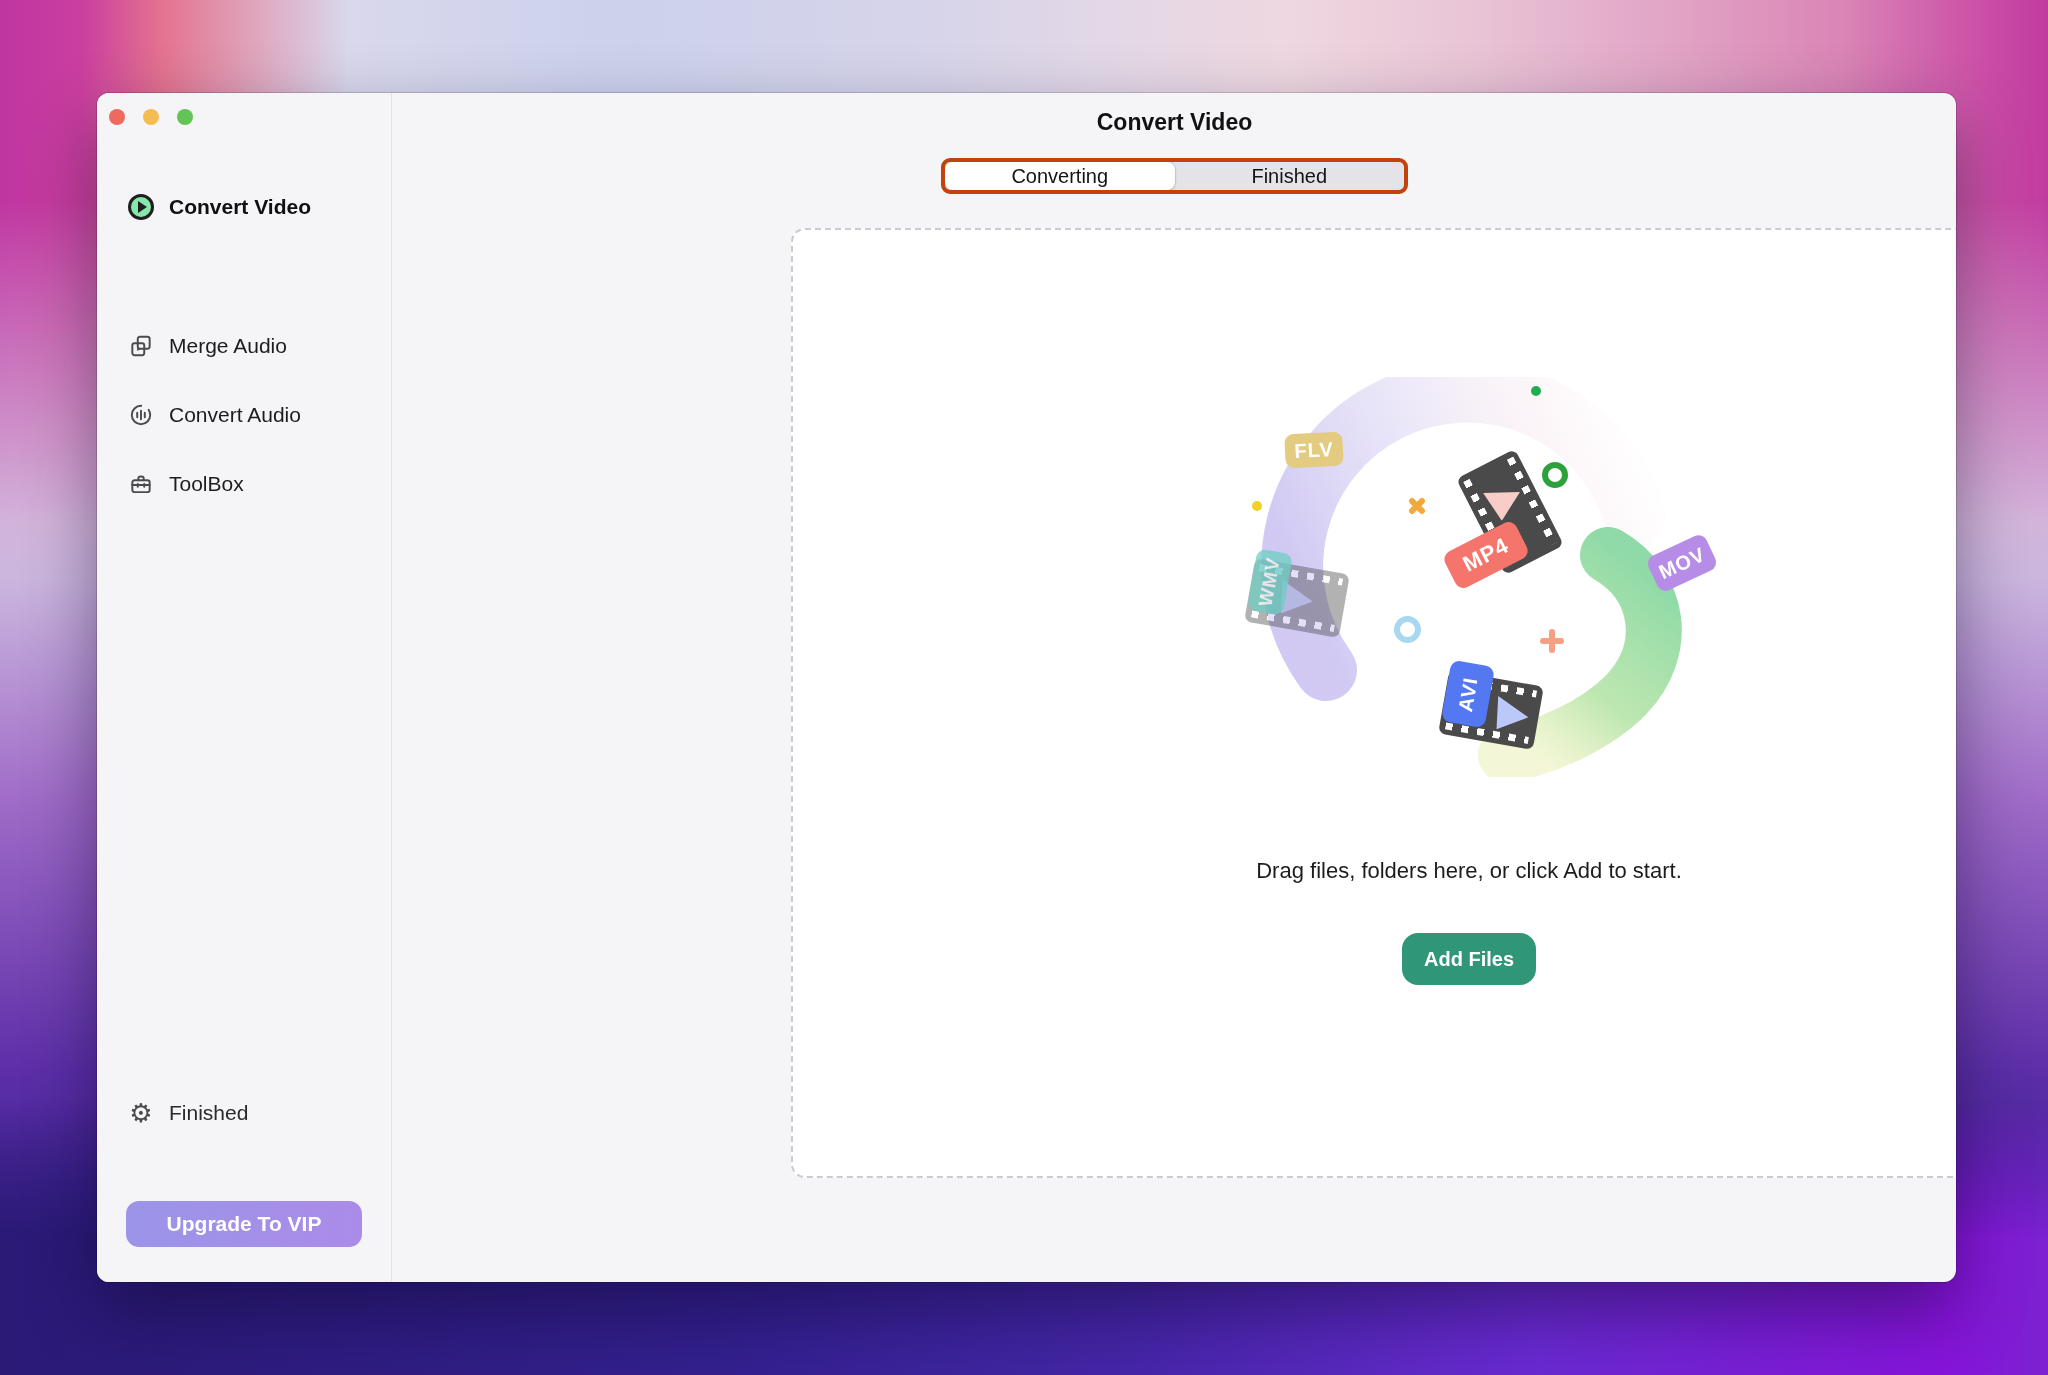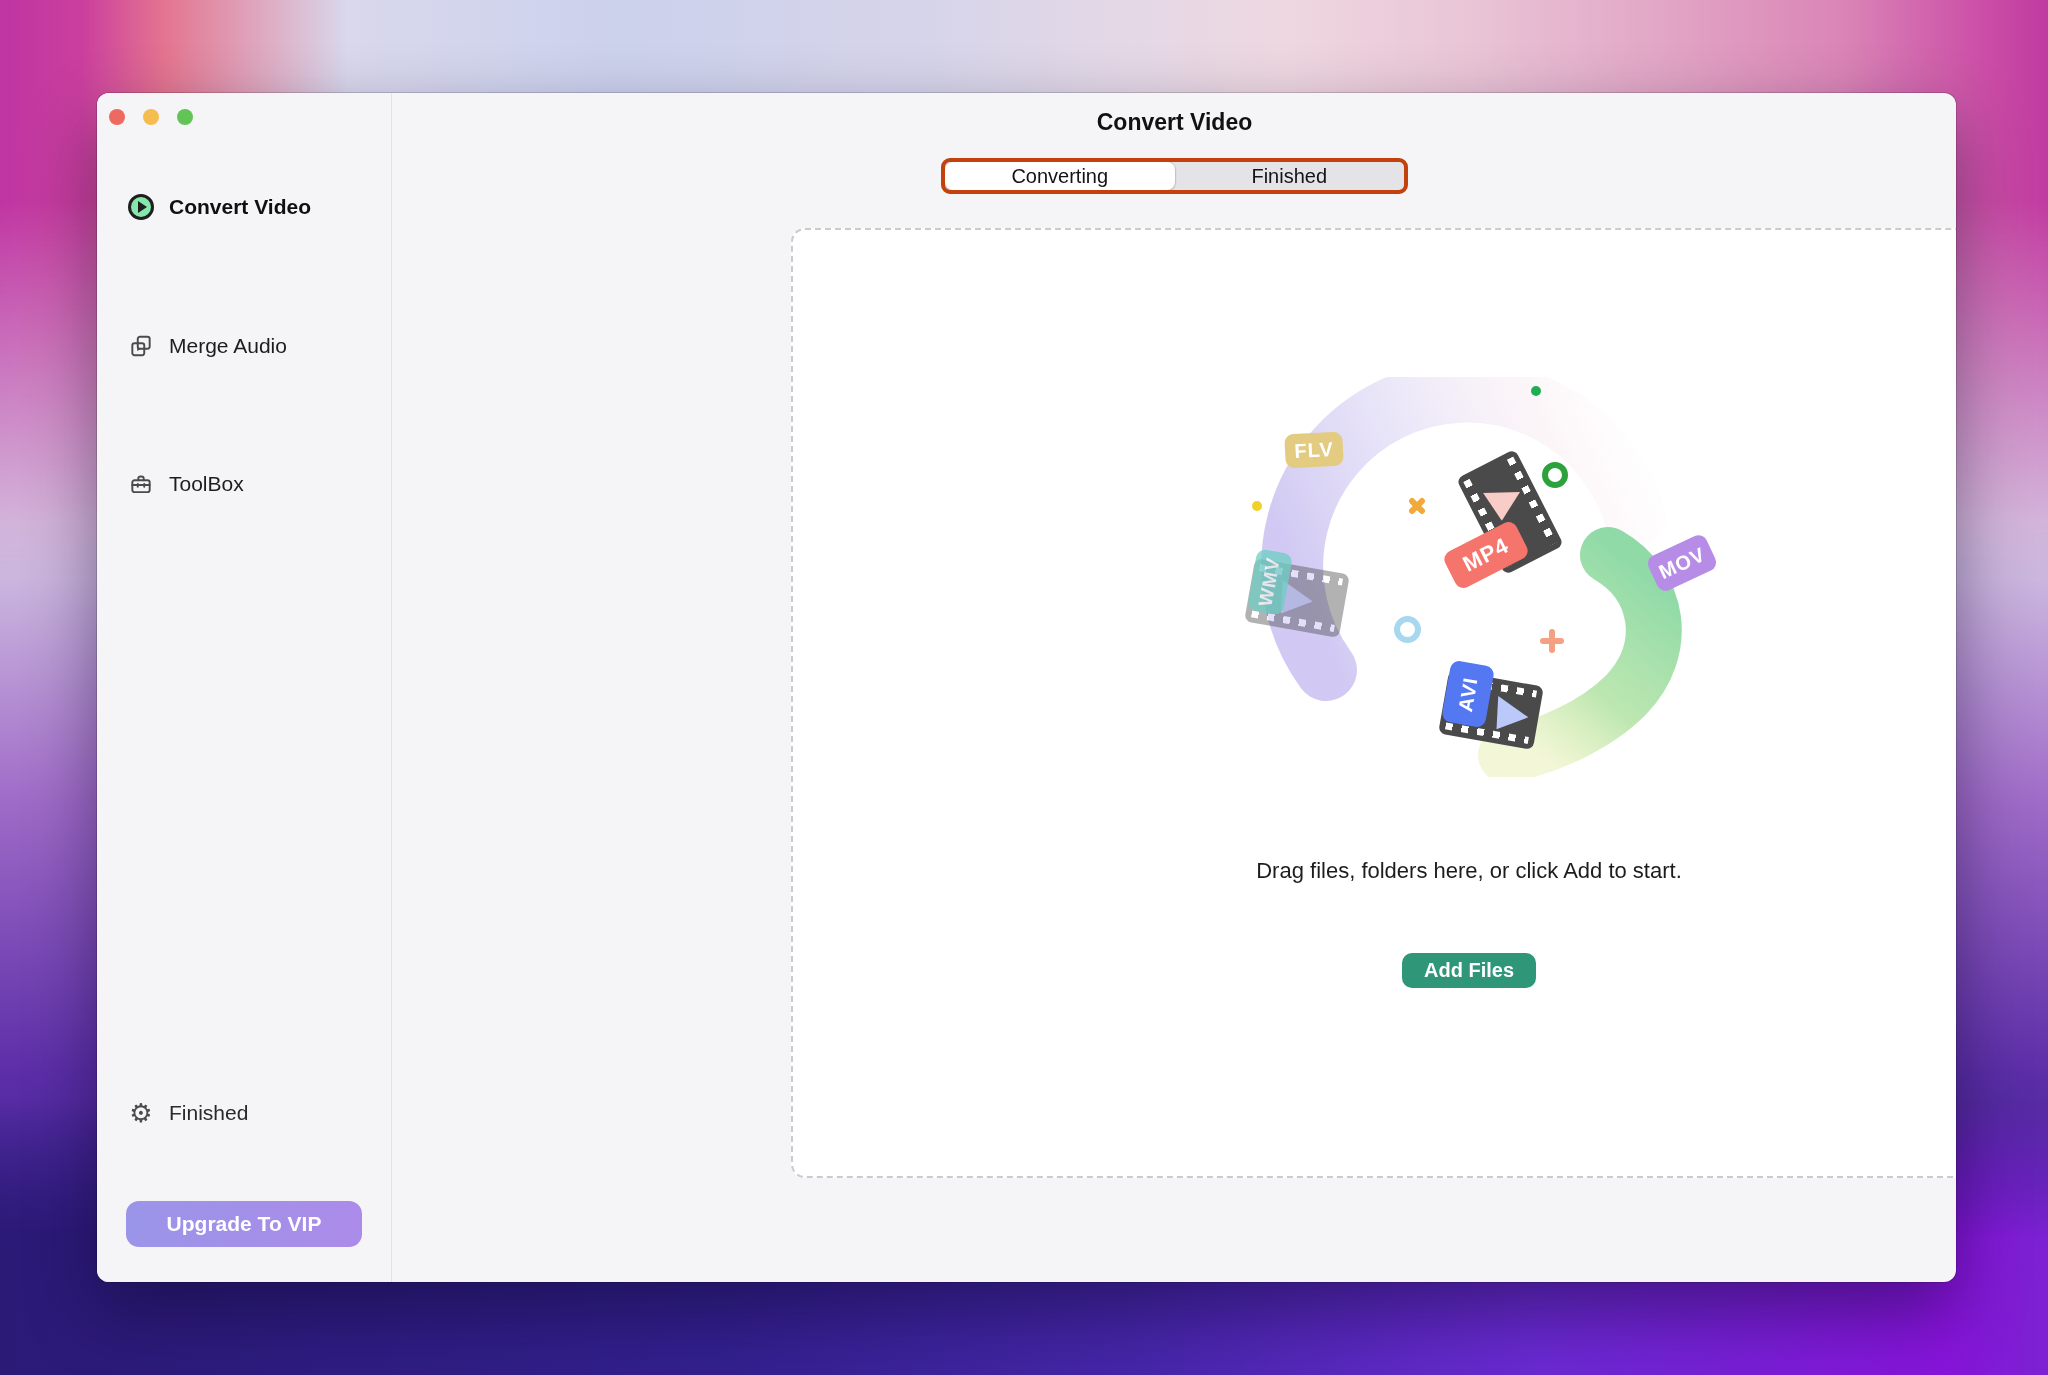--- a/index.html
+++ b/index.html
@@ -63,23 +63,23 @@
     font-size:20px; color:#141417; cursor:pointer; }
   .segment.selected { background:#fff; border-radius:8px;
     box-shadow:0 1px 3px rgba(0,0,0,.18), 0 0 0 1px rgba(0,0,0,.08); }
 
   .dropzone { position:absolute; left:398px; top:135px; width:1356px; height:950px;
     background:#fff; border:2px dashed #cbcbcd; border-radius:14px; }
 
   .hint { position:absolute; left:0; right:0; top:628px; text-align:center;
     font-size:22px; color:#1d1d1f; }
   .add-btn { position:absolute; left:50%; top:703px; transform:translateX(-50%);
-    height:35px; padding:0 22px; border:none; border-radius:10px;
+    height:52px; padding:0 22px; border:none; border-radius:16px;
     background:#2f9677; color:#fff; font-size:20px; font-weight:600;
-    font-family:"Liberation Sans",sans-serif; cursor:pointer;margin-top:20px; }
+    font-family:"Liberation Sans",sans-serif; cursor:pointer; }
 
   
   .illo { position:absolute; left:435px; top:147px; width:500px; height:400px; }
   .illo * { position:absolute; }
   .swirl { left:0; top:0; }
 
   .dot { border-radius:50%; }
   .dot.green { left:303px; top:9px;  width:10px; height:10px; background:#1fae53; }
   .dot.yellow{ left:24px;  top:124px; width:10px; height:10px; background:#f0d126; }
   .ring { border-radius:50%; background:transparent; }
@@ -155,20 +155,31 @@
       <span class="nav-icon">
         <svg width="26" height="26" viewBox="0 0 24 24" class="ic-stroke">
           <rect x="9" y="3.5" width="11" height="11" rx="2"></rect>
           <rect x="4" y="9.5" width="11" height="11" rx="2"></rect>
           <path d="M8.5 13.5 L11.5 15 L8.5 16.5 Z" fill="#4b4b4e" stroke="none"></path>
         </svg>
       </span>
       <span class="lbl">Merge Audio</span>
     </div>
 
+    <div class="nav-item" style="top:295px">
+      <span class="nav-icon">
+        <svg width="26" height="26" viewBox="0 0 24 24" class="ic-stroke">
+          <circle cx="12" cy="12" r="8.5" stroke-dasharray="40 8"></circle>
+          <line x1="8.5" y1="10" x2="8.5" y2="14"></line>
+          <line x1="12" y1="8" x2="12" y2="16"></line>
+          <line x1="15.5" y1="10" x2="15.5" y2="14"></line>
+        </svg>
+      </span>
+      <span class="lbl">Convert Audio</span>
+    </div>
 
     <div class="nav-item" style="top:364px">
       <span class="nav-icon">
         <svg width="26" height="26" viewBox="0 0 24 24" class="ic-stroke">
           <rect x="4" y="8.5" width="16" height="11" rx="2"></rect>
           <path d="M9.5 8.5 V7 a2 2 0 0 1 2-2 h1 a2 2 0 0 1 2 2 v1.5"></path>
           <line x1="4" y1="13" x2="20" y2="13"></line>
           <line x1="9" y1="12" x2="9" y2="14.5"></line>
             <line x1="15" y1="12" x2="15" y2="14.5"></line>
         </svg>

